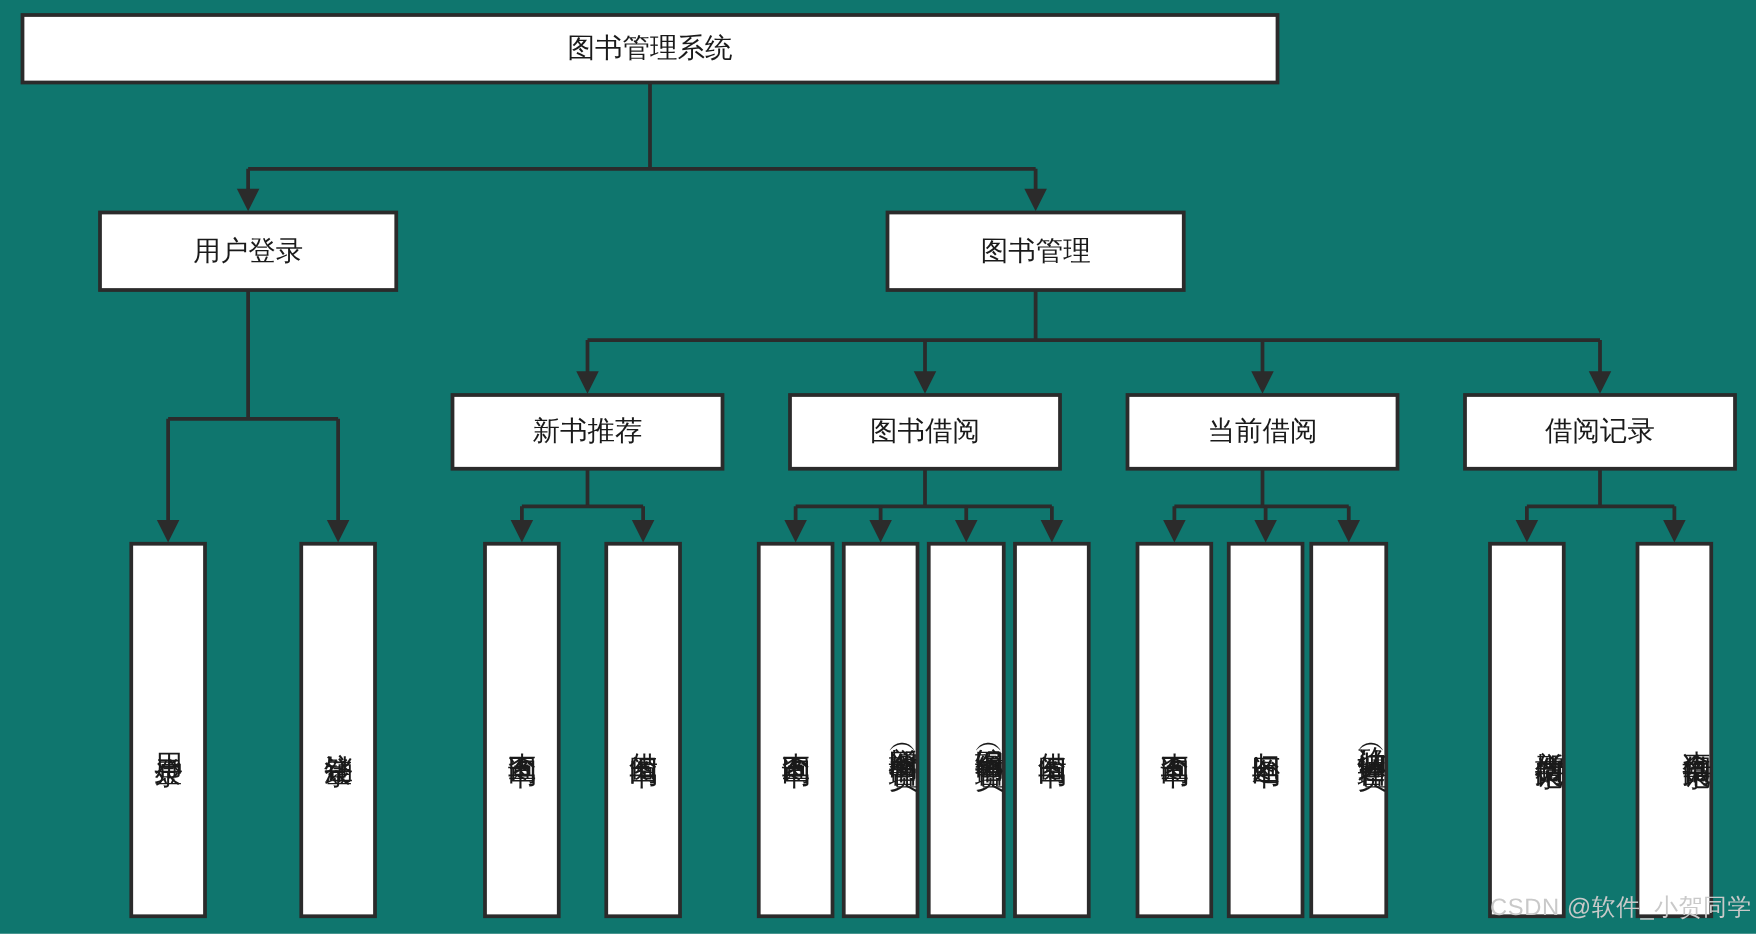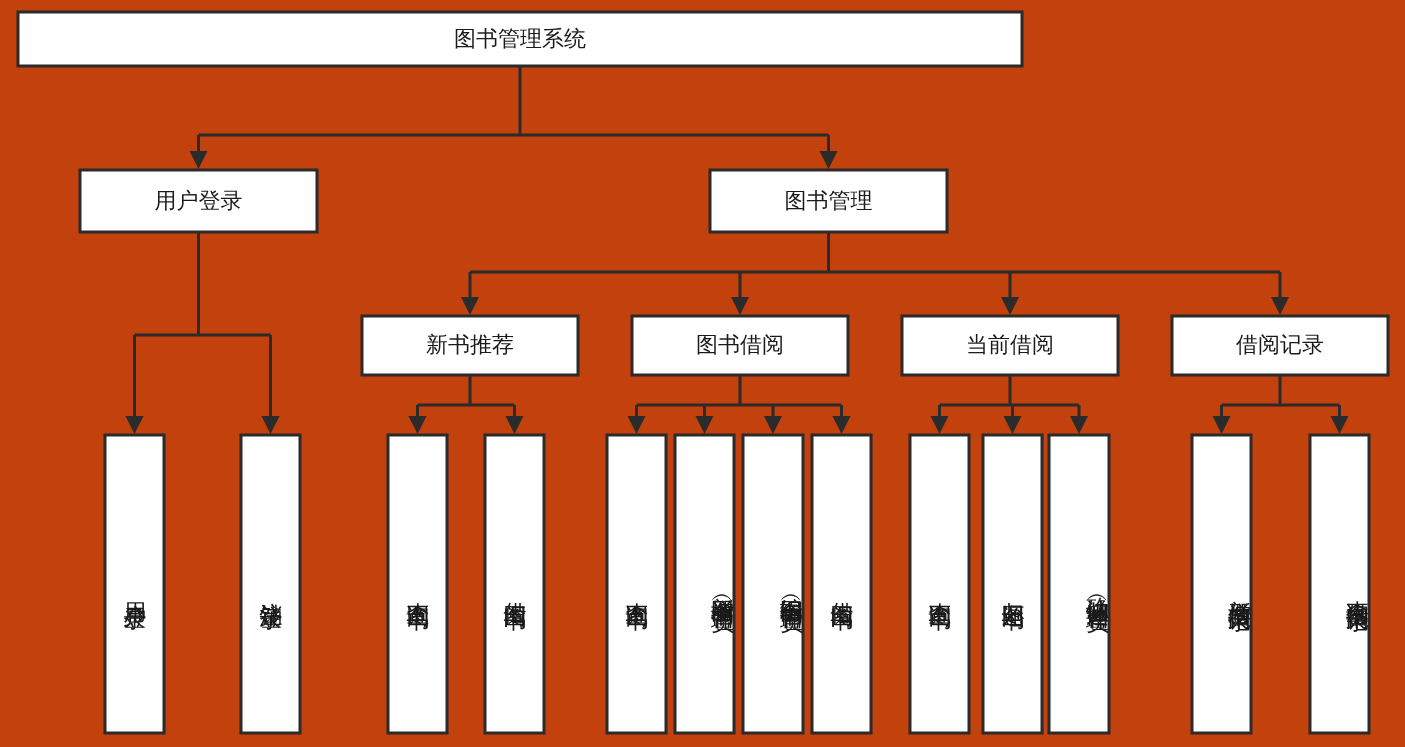--- a/index.html
+++ b/index.html
@@ -10,21 +10,21 @@
   body {
     width: 1405px;
     height: 747px;
     font-family: "Liberation Sans", "DejaVu Sans", sans-serif;
     overflow: hidden;
   }
   #diagram-root {
     position: relative;
     width: 1405px;
     height: 747px;
-    background: #c2410c;
+    background: #0f766e;
   }
   svg.diagram-canvas {
     position: absolute;
     left: 0;
     top: 0;
     width: 1405px;
     height: 747px;
   }
   .node-box {
     fill: #ffffff;
@@ -238,14 +238,15 @@
         <span>确认归还（管理员）</span>
       </div>
       <div class="leaf-label-v" style="left: 1192px; top: 449px; width: 59px; height: 278px;">
         <span>新增借阅记录</span>
       </div>
       <div class="leaf-label-v" style="left: 1310px; top: 449px; width: 59px; height: 278px;">
         <span>查询借阅记录</span>
       </div>
     </div>
 
+  <div class="watermark" style="left: 1192px; top: 713px;">CSDN @软件_小贺同学</div>
 
 </div>
 
 </body></html>

